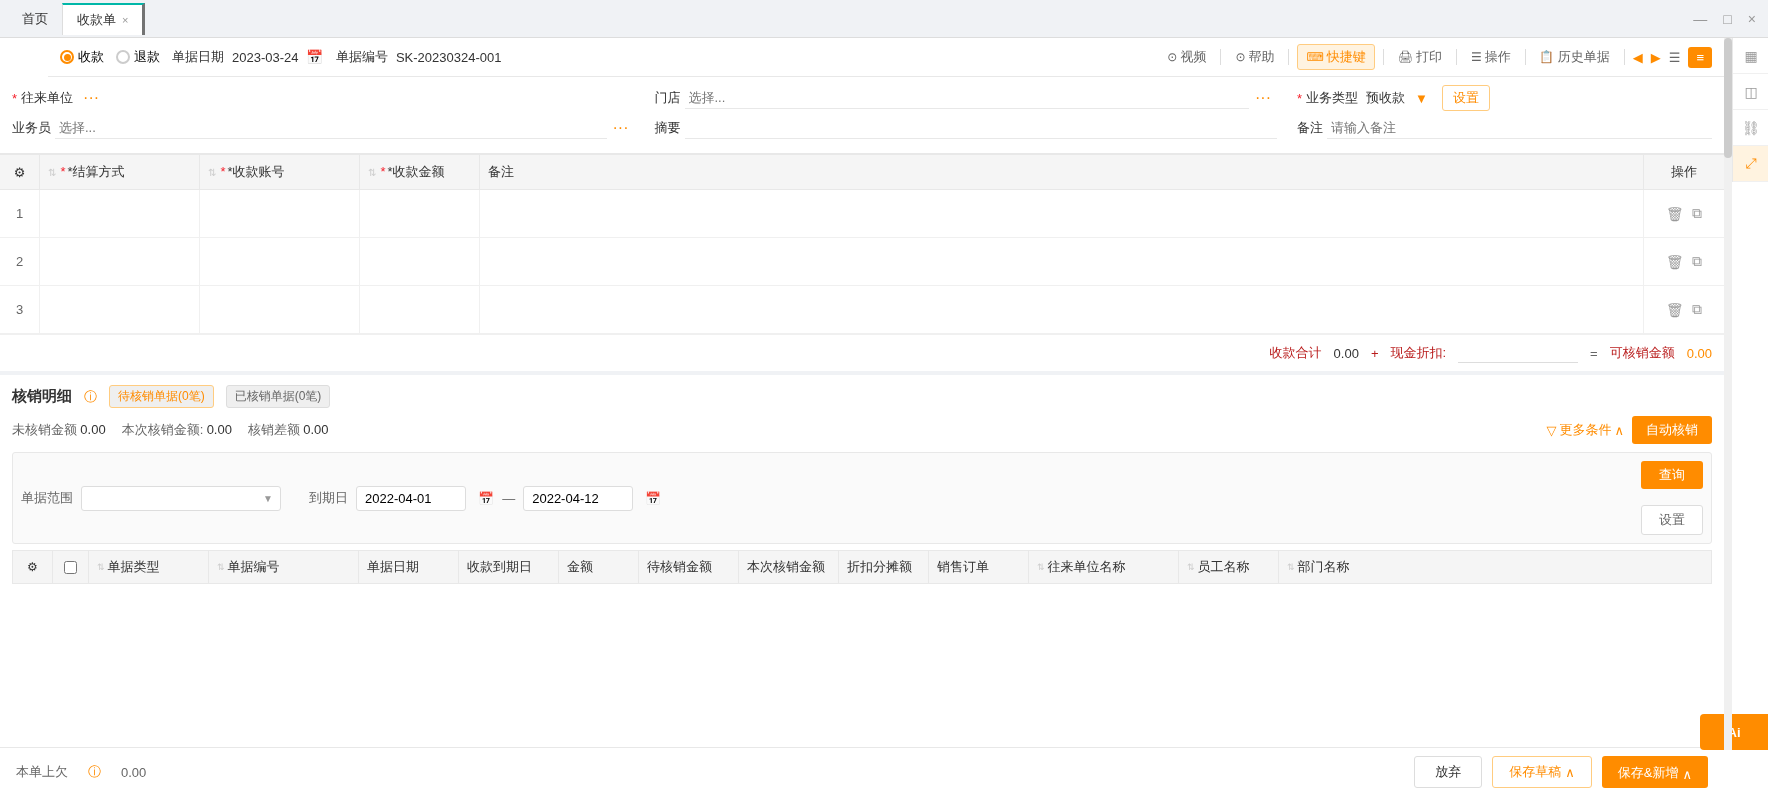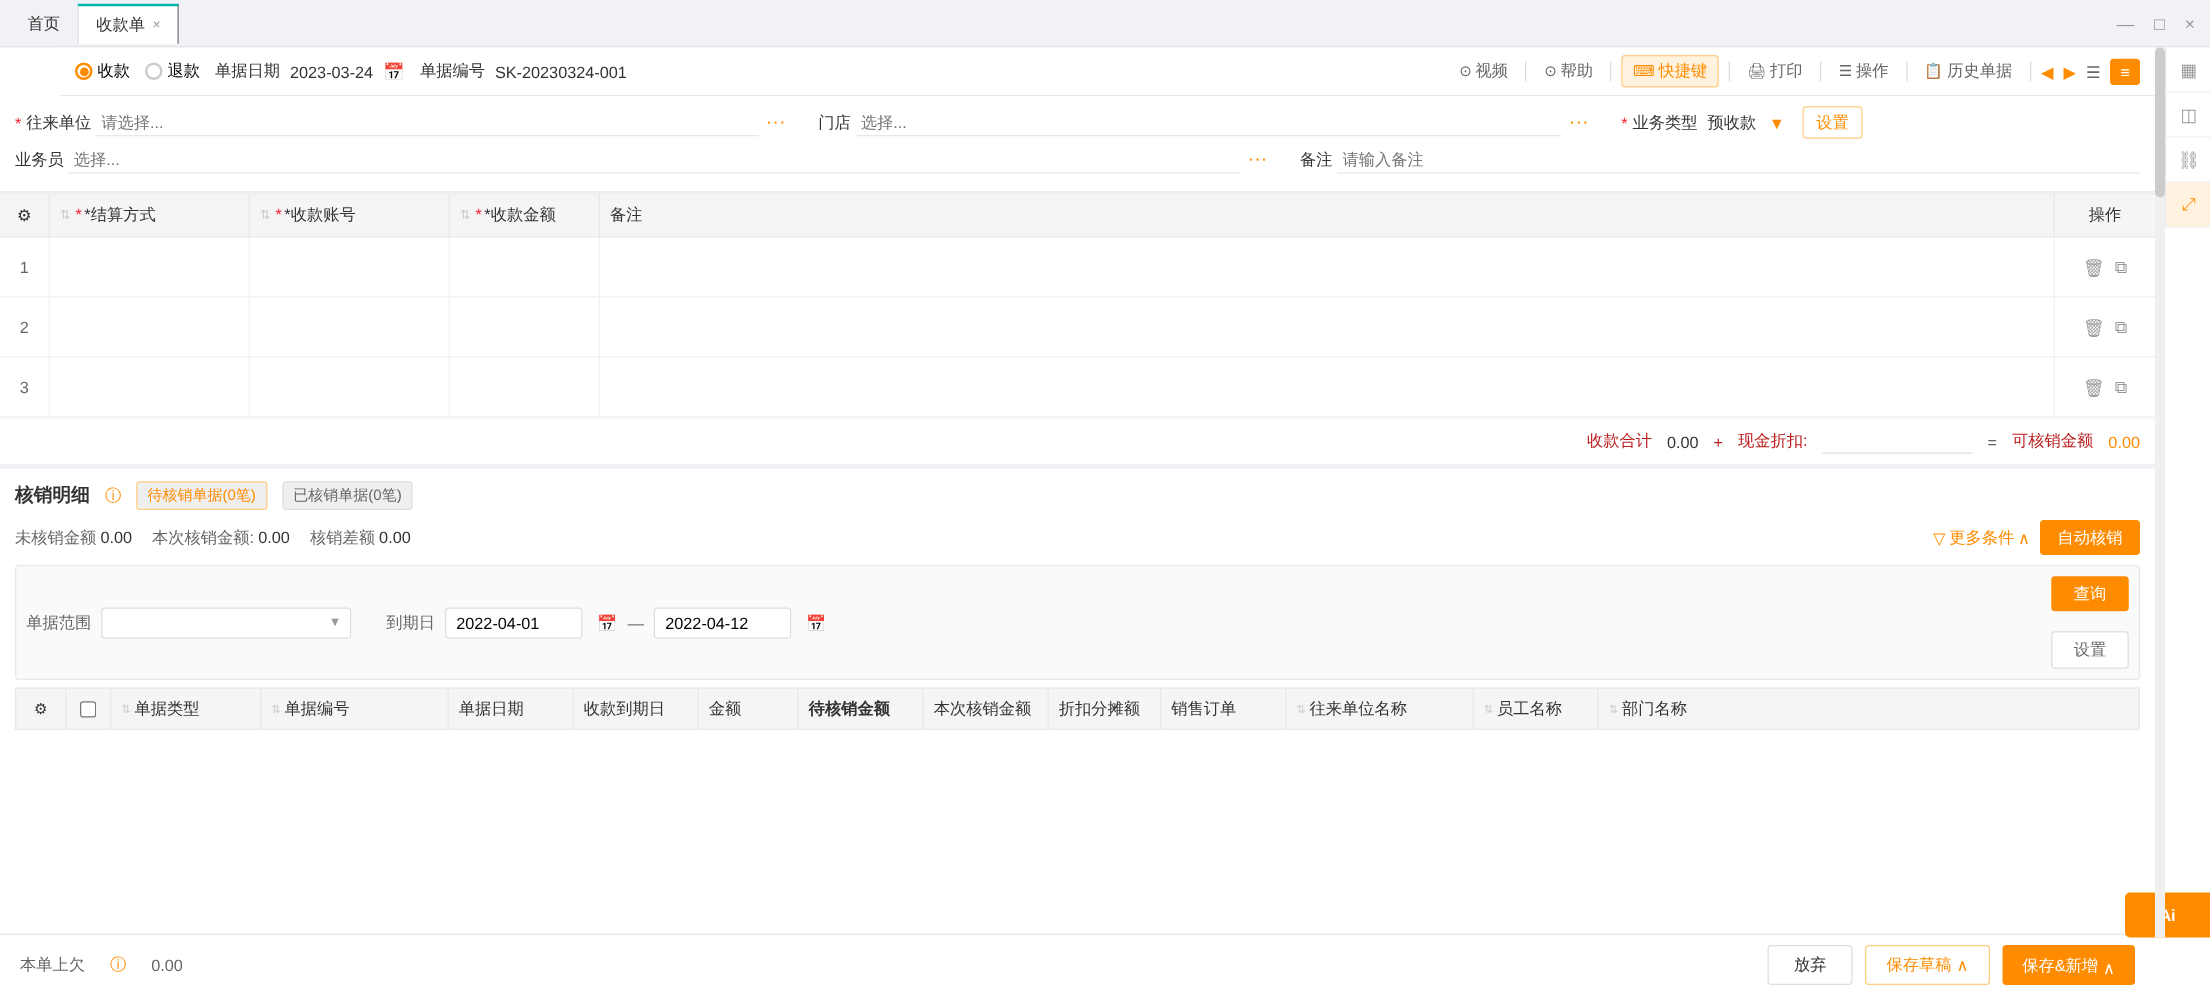--- a/index.html
+++ b/index.html
@@ -15,21 +15,21 @@
     .tab-home {
       background: #f0f2f5; color: #333;
       padding: 6px 14px; cursor: pointer;
       font-size: 13px;
     }
     .tab-active {
       background: #fff; color: #333;
       padding: 6px 14px; cursor: pointer;
       border-top: 2px solid #00b7a8;
       border-left: 1px solid #ddd;
-      border-right: 1px solid #737373;
+      border-right: 3px solid #737373;
       display: flex; align-items: center; gap: 6px;
       font-size: 13px;
     }
     .tab-close { color: #999; cursor: pointer; font-size: 11px; }
     .tab-bar-right { margin-left: auto; display: flex; gap: 8px; }
     .win-btn { color: #999; cursor: pointer; font-size: 14px; padding: 2px 4px; }
 
     
     .main-container {
       background: #fff;
@@ -185,21 +185,21 @@
     }
     .bth { padding: 0 8px; color: #333; border-right: 1px solid #e8e8e8; height: 100%; display: flex; align-items: center; white-space: nowrap; font-size: 12px; }
     .bth-sort { color: #ccc; font-size: 9px; margin-right: 3px; cursor: pointer; }
     .bth-gear { width: 40px; justify-content: center; }
     .bth-cb { width: 36px; justify-content: center; }
     .bth-type { width: 120px; }
     .bth-no { width: 150px; }
     .bth-date { width: 100px; }
     .bth-duedate { width: 100px; }
     .bth-amount { width: 80px; }
-    .bth-pending { width: 100px; font-weight: bold; }
+    .bth-pending { width: 100px; }
     .bth-this { width: 100px; }
     .bth-discount { width: 90px; }
     .bth-order { width: 100px; }
     .bth-partner { width: 150px; }
     .bth-staff { width: 100px; }
     .bth-dept { flex: 1; border-right: none; }
 
     
     .footer {
       display: flex; align-items: center;
@@ -316,21 +316,20 @@
         <span style="background:#ff8c00;color:#fff;padding:3px 8px;border-radius:3px;cursor:pointer;">≡</span>
       </div>
     </div>
 
     <div class="form-area">
       <div class="form-row">
 
         <div class="form-field" style="flex: 1.5;">
           <span class="form-label">* </span>
           <span class="form-label-plain">往来单位</span>
-          <input class="form-input" type="text" placeholder="请选择..." style="">
           <span class="form-more">···</span>
         </div>
 
         <div class="form-field" style="flex: 1.5; margin-left: 20px;">
           <span class="form-label-plain">门店</span>
           <input class="form-input" type="text" placeholder="选择..." style="">
           <span class="form-more">···</span>
         </div>
 
         <div class="form-field" style="flex: 1; margin-left: 20px;">
@@ -342,20 +341,24 @@
         </div>
       </div>
       <div class="form-row">
 
         <div class="form-field" style="flex: 1.5;">
           <span class="form-label-plain">业务员</span>
           <input class="form-input" type="text" placeholder="选择..." style="">
           <span class="form-more">···</span>
         </div>
 
+        <div class="form-field" style="flex: 1.5; margin-left: 20px;">
+          <span class="form-label-plain">摘要</span>
+          <input class="form-input" type="text" style="">
+        </div>
 
         <div class="form-field" style="flex: 1; margin-left: 20px;">
           <span class="form-label-plain">备注</span>
           <input class="form-input" type="text" placeholder="请输入备注" style="">
         </div>
       </div>
     </div>
 
     <div class="table-area">
       <div class="table-header">

